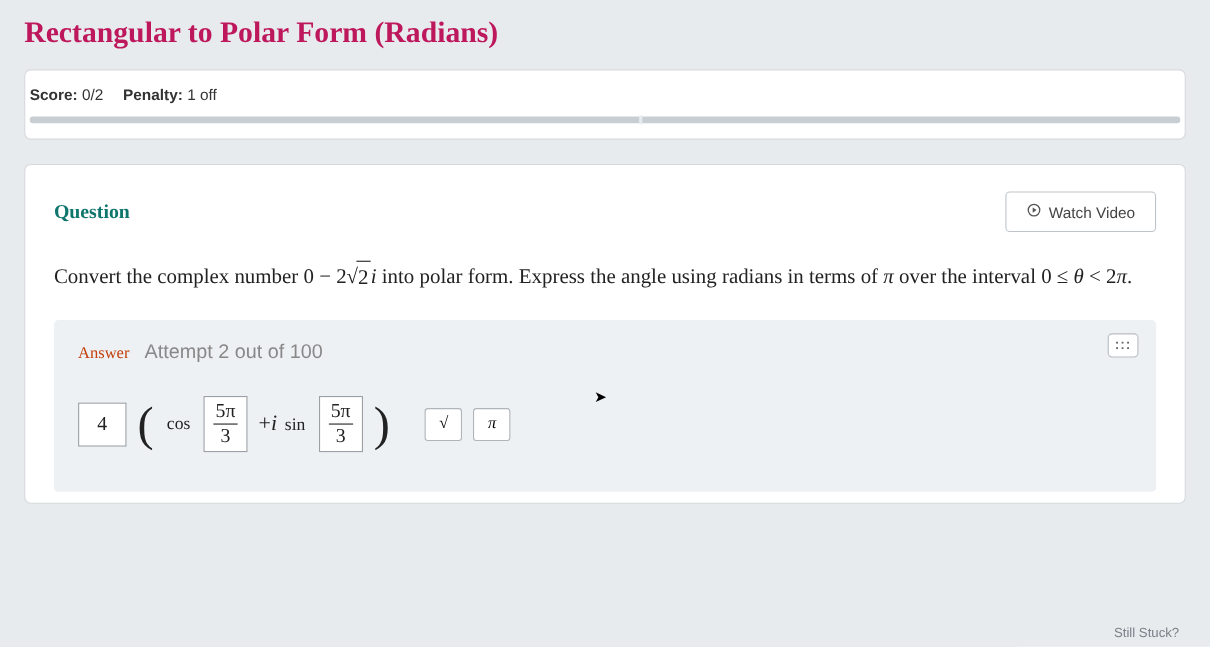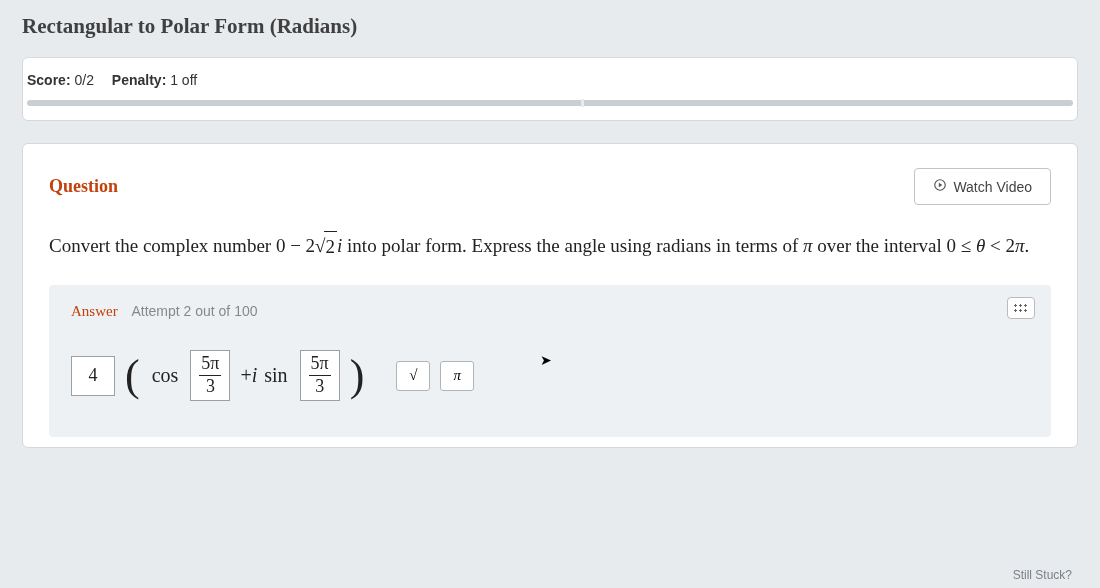--- a/index.html
+++ b/index.html
@@ -8,23 +8,23 @@
     background: #e8ebee;
     width: 1100px;
     height: 588px;
     overflow: hidden;
     color: #222;
   }
   .page {
     padding: 14px 22px 0 22px;
   }
   .title {
-    font-size: 21px;
+    font-size: 27px;
     font-weight: bold;
-    color: #404040;
+    color: #be185d;
     margin-bottom: 18px;
     font-family: Georgia, serif;
   }
   .card {
     background: #fff;
     border: 1px solid #d6d9dc;
     border-radius: 6px;
     padding: 14px 4px;
     margin-bottom: 22px;
   }
@@ -59,21 +59,21 @@
   }
   .q-head {
     display: flex;
     align-items: center;
     margin-bottom: 26px;
   }
   .q-label {
     font-family: Georgia, serif;
     font-size: 18px;
     font-weight: 600;
-    color: #c2410c;
+    color: #0f766e;
     flex: 1;
   }
   .btn-outline {
     font-family: Arial, sans-serif;
     font-size: 14px;
     color: #444;
     background: #fff;
     border: 1px solid #bfc4c9;
     border-radius: 4px;
     padding: 9px 18px;
@@ -99,21 +99,21 @@
     position: relative;
   }
   .ans-head {
     font-family: Georgia, serif;
     font-size: 15px;
     margin-bottom: 30px;
   }
   .ans-head .alabel { font-weight: normal; color: #c2410c; }
   .ans-head .attempt {
     font-family: Arial, sans-serif;
-    font-size: 14px;
+    font-size: 18px;
     color: #888;
     margin-left: 10px;
   }
   .expr-row {
     display: flex;
     align-items: center;
     gap: 10px;
     font-family: Georgia, serif;
     font-size: 20px;
   }
@@ -134,21 +134,21 @@
     flex-direction: column;
     align-items: center;
     font-size: 18px;
     line-height: 1.1;
     border: 1px solid #9aa0a6;
     background: #fff;
     padding: 3px 8px;
   }
   .frac .num { border-bottom: 1px solid #222; padding: 0 2px 1px 2px; }
   .frac .den { padding-top: 1px; }
-  .trig { font-size: 20px; margin: 0 2px; }
+  .trig { font-size: 16px; margin: 0 2px; }
   .tool-btn {
     border: 1px solid #b0b5ba;
     background: #fff;
     width: 34px;
     height: 30px;
     border-radius: 3px;
     display: inline-flex;
     align-items: center;
     justify-content: center;
     font-size: 15px;

